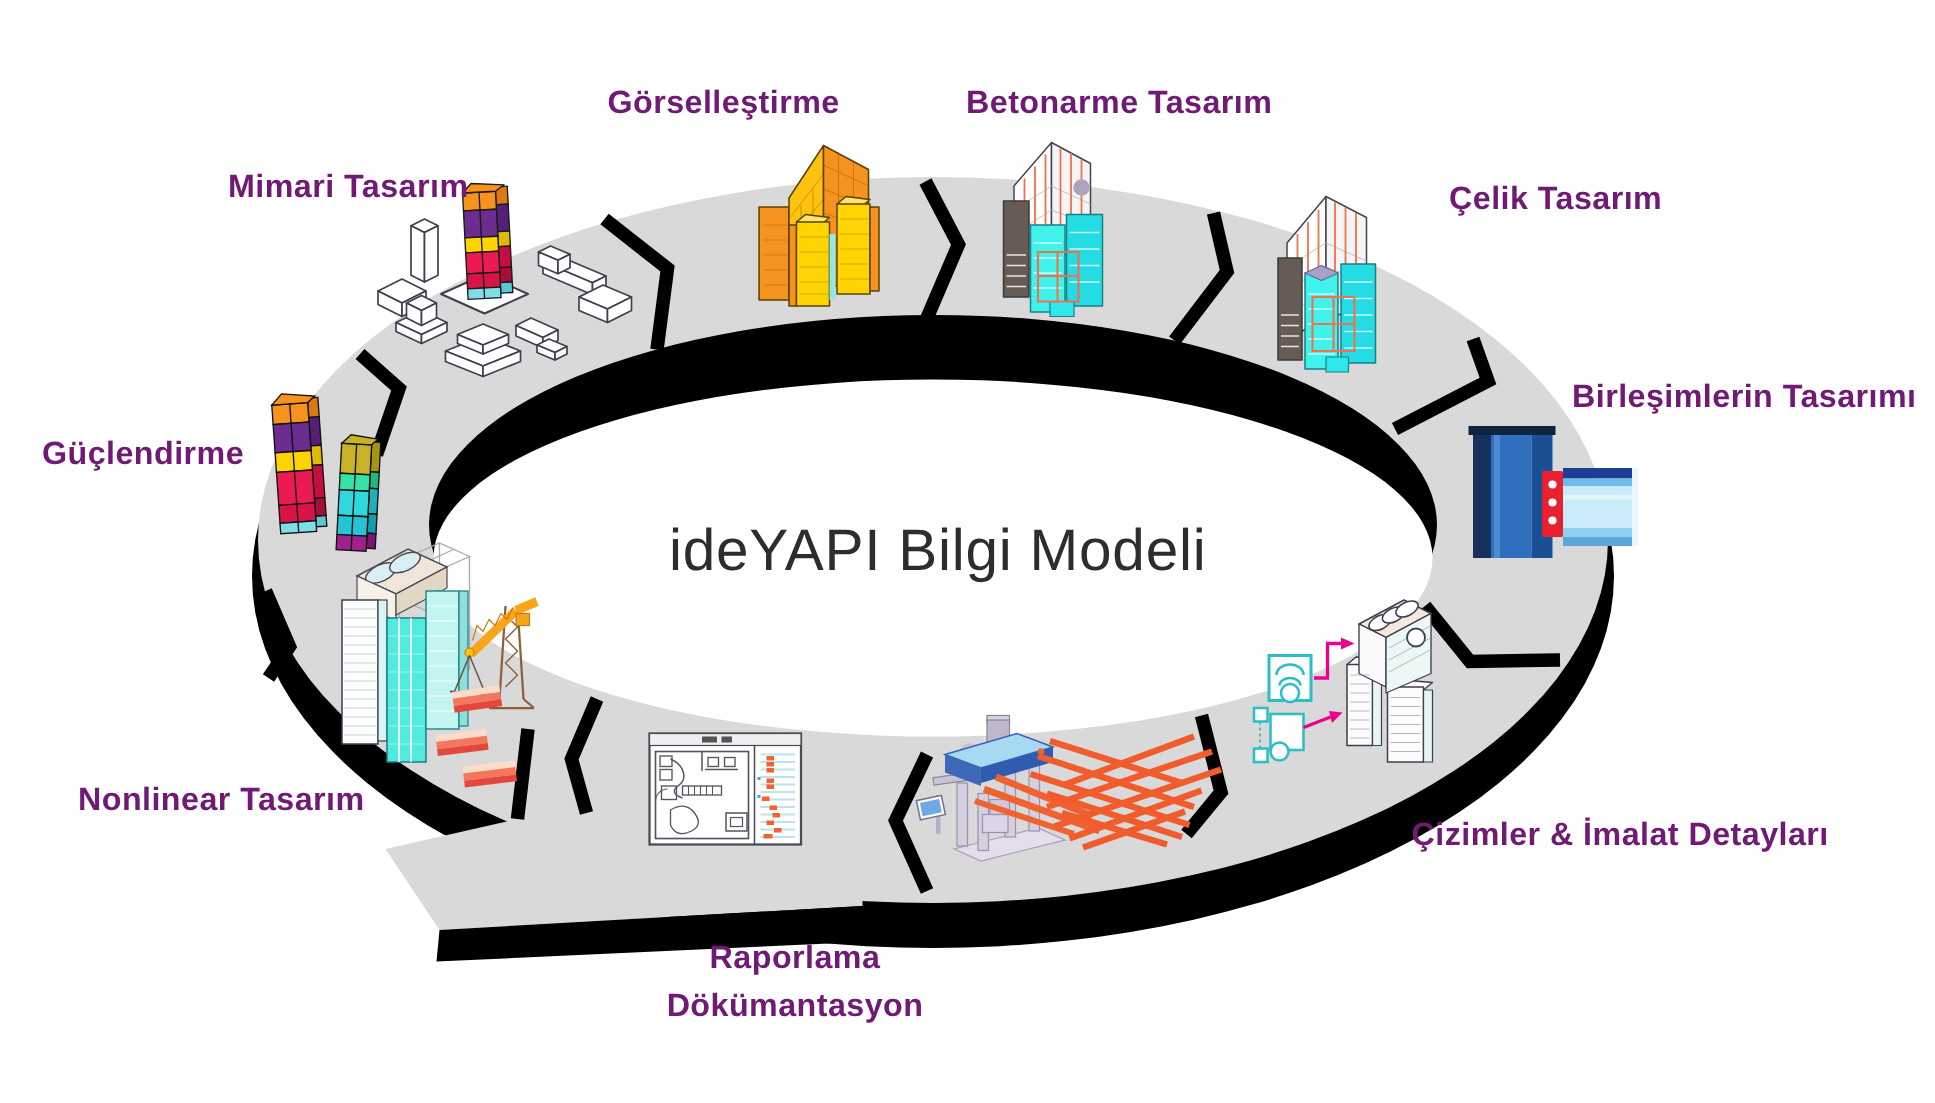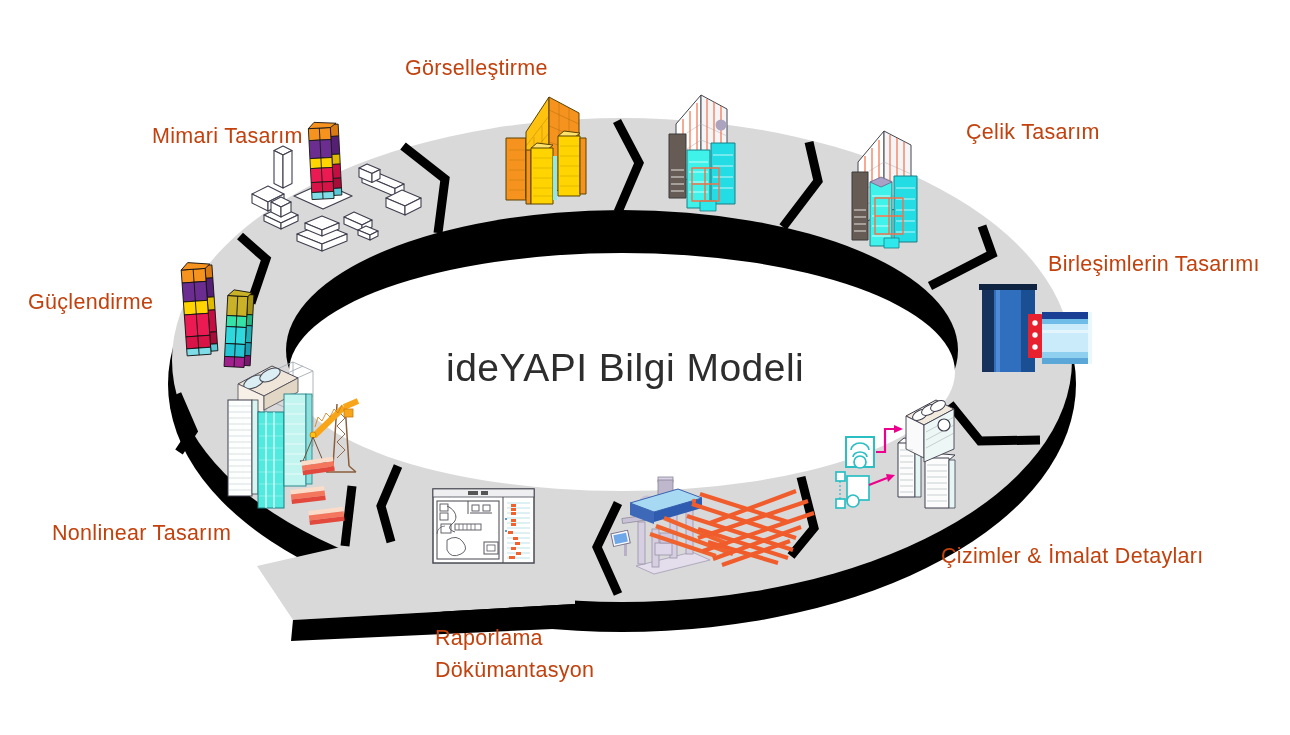--- a/index.html
+++ b/index.html
@@ -1,19 +1,19 @@
 <!DOCTYPE html>
 <html><head>
 <meta charset="utf-8">
 <style>
   html,body{margin:0;padding:0;background:#fff;}
   .stage{position:relative;width:1290px;height:735px;background:#fff;overflow:hidden;
          font-family:"Liberation Sans",sans-serif;}
   .stage svg{position:absolute;left:0;top:0;}
-  .lbl{position:absolute;font-size:21.5px;color:#c2410c;letter-spacing:.3px;white-space:nowrap;}
+  .lbl{position:absolute;font-size:21.5px;color:#701a75;letter-spacing:.3px;white-space:nowrap;font-weight:bold;}
   .lbl.wrap{white-space:normal;width:190px;line-height:1.5;}
   .center-title{position:absolute;left:446px;top:346px;font-size:39px;color:#2d2d2d;
                 letter-spacing:.5px;white-space:nowrap;}
 </style>
 </head>
 <body>
 
 <div class="stage">
 
 <svg width="1290" height="735" viewBox="0 0 1290 735">
@@ -410,24 +410,25 @@
       <rect x="226" y="327" width="20" height="17" fill="#2FD8DC"></rect>
           <rect x="226" y="344" width="20" height="13" fill="#24C4D4"></rect>
       <rect x="226" y="357" width="20" height="10" fill="#A21F8E"></rect>
       <polygon points="226,296 232,290 250,292 246,296" fill="#C9B227"></polygon>
       <line x1="236" y1="296" x2="236" y2="367"></line>
     </g>
   </g>
 
 </svg>
 
-<div class="lbl" style="left:152px;top:124px;">Mimari Tasarım</div>
+<div class="lbl" style="left:152px;top:112px;">Mimari Tasarım</div>
 <div class="lbl" style="left:405px;top:56px;">Görselleştirme</div>
+<div class="lbl" style="left:644px;top:56px;">Betonarme Tasarım</div>
 <div class="lbl" style="left:930px;top:120px;margin-left:36px;">Çelik Tasarım</div>
 <div class="lbl" style="left:941px;top:544px;">Çizimler &amp; İmalat Detayları</div>
 <div class="lbl" style="left:1048px;top:252px;">Birleşimlerin Tasarımı</div>
-<div class="lbl wrap" style="left:435px;top:622px;">Raporlama Dökümantasyon</div>
+<div class="lbl wrap" style="left:435px;top:622px;text-align:center;">Raporlama Dökümantasyon</div>
 <div class="lbl" style="left:52px;top:509px;margin-top:12px;">Nonlinear Tasarım</div>
 <div class="lbl" style="left:28px;top:290px;">Güçlendirme</div>
 
 <div class="center-title">ideYAPI Bilgi Modeli</div>
 
 </div>
 
 </body></html>

